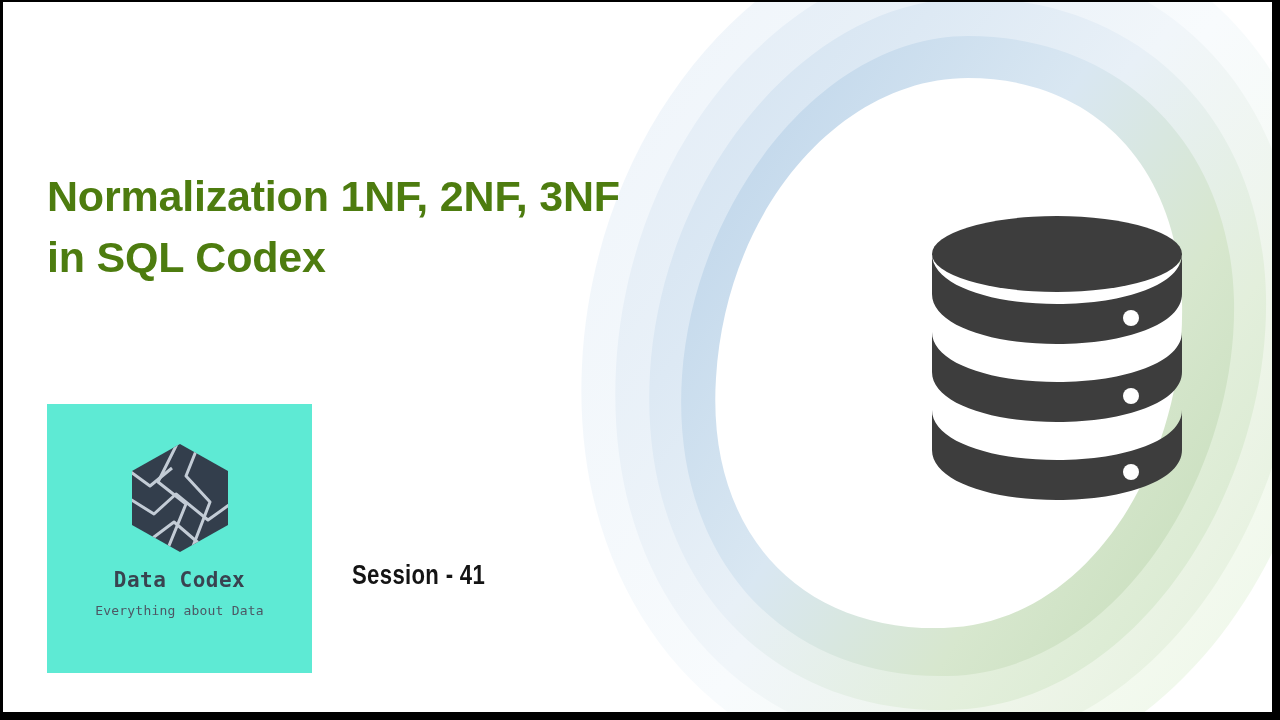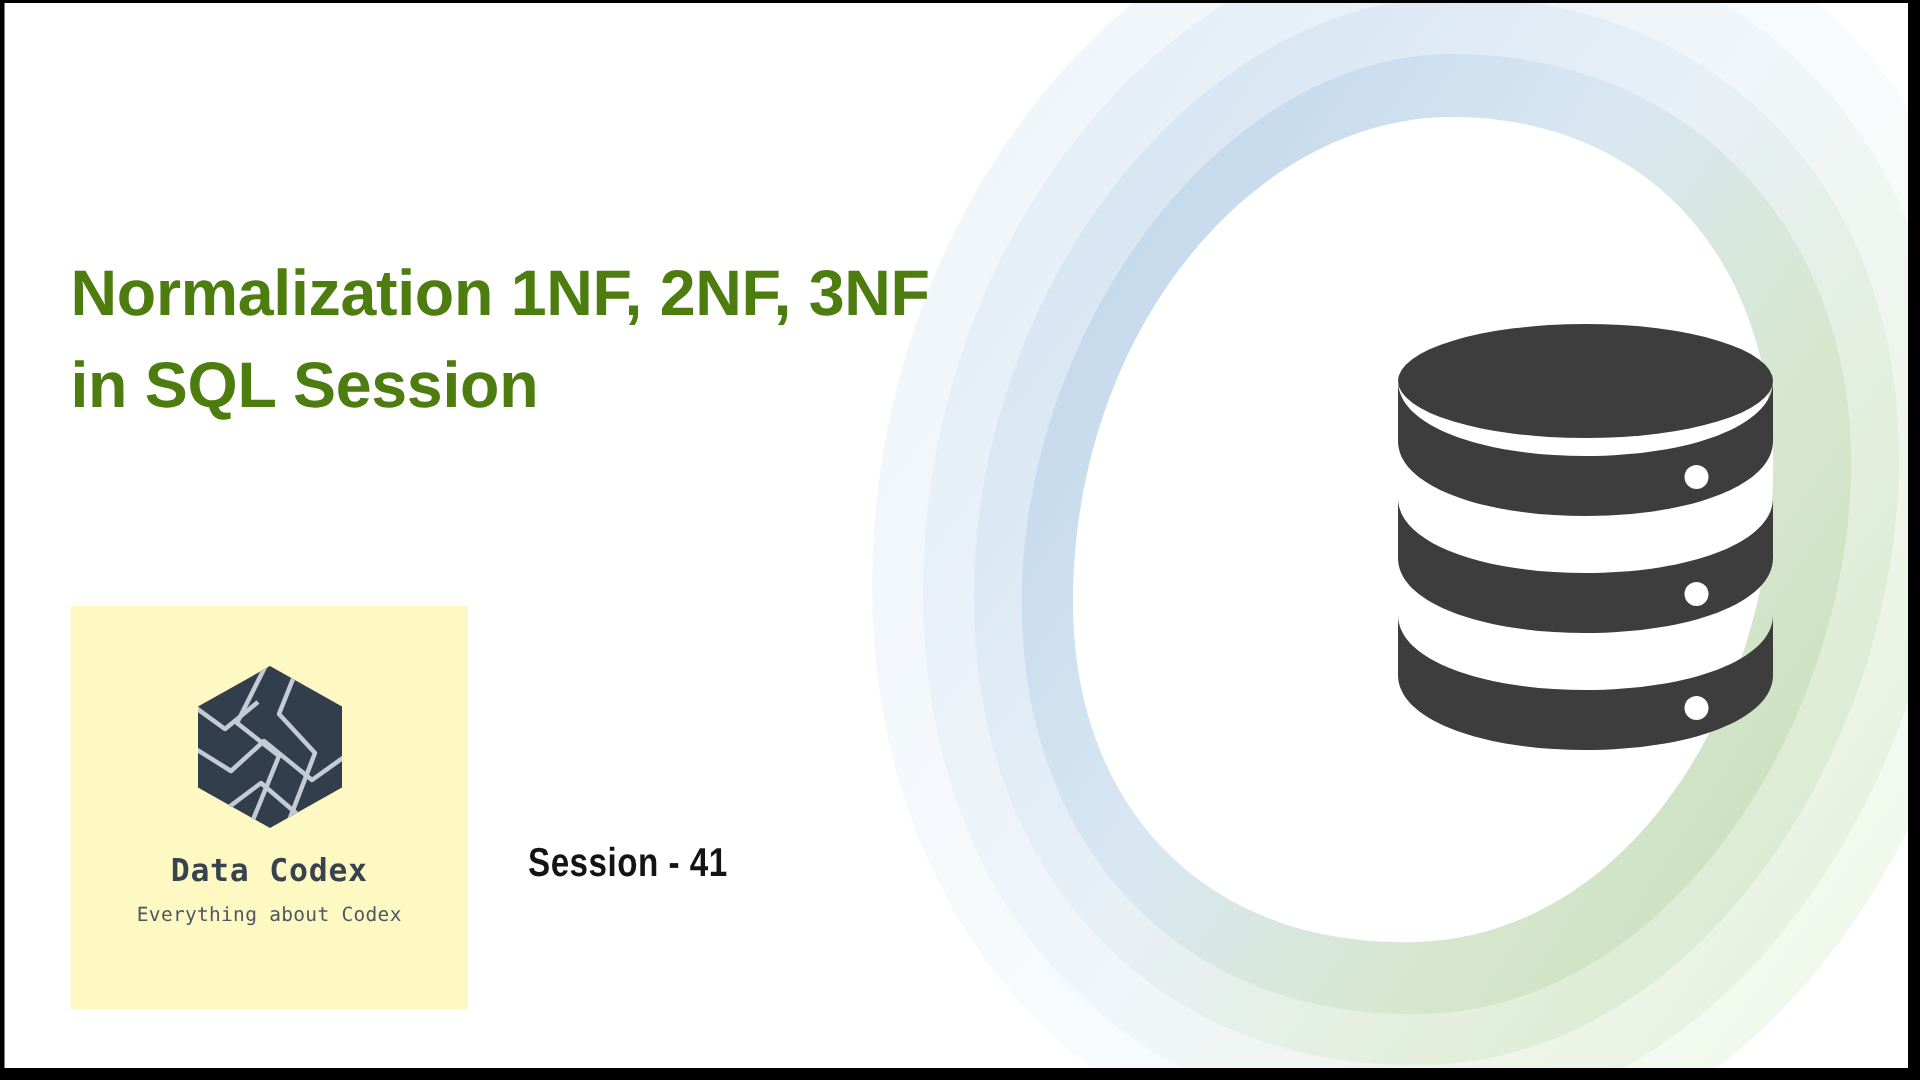--- a/index.html
+++ b/index.html
@@ -87,21 +87,21 @@
   }
   .title .line2 { display: block; }
 
   
   .logo-card {
     position: absolute;
     left: 47px;
     top: 404px;
     width: 265px;
     height: 269px;
-    background: #fef9c3;
+    background: #5eead4;
   }
   .logo-mark {
     position: absolute;
     left: 50%;
     top: 38px;
     transform: translateX(-50%);
     width: 104px;
     height: 112px;
   }
   .logo-name {
@@ -256,41 +256,41 @@
 
     <circle cx="203" cy="104" r="8" fill="#ffffff"></circle>
     <circle cx="203" cy="182" r="8" fill="#ffffff"></circle>
     <circle cx="203" cy="258" r="8" fill="#ffffff"></circle>
   </svg>
 
   <div class="content">
 
     <div class="title">
       <span>Normalization 1NF, 2NF, 3NF</span>
-      <span class="line2">in SQL Session</span>
+      <span class="line2">in SQL Codex</span>
     </div>
 
     <div class="logo-card">
       <svg class="logo-mark" viewBox="0 0 104 112" aria-hidden="true">
         <defs>
           <clipPath id="hexclip">
             <polygon points="52,2 100,29 100,83 52,110 4,83 4,29"></polygon>
           </clipPath>
         </defs>
         <polygon points="52,2 100,29 100,83 52,110 4,83 4,29" fill="#333e4c"></polygon>
         <g clip-path="url(#hexclip)" stroke="#c3ccd6" stroke-width="3" fill="none" stroke-linejoin="round">
           <polyline points="52,-4 30,40 58,62 36,116"></polyline>
           <polyline points="74,-6 58,34 82,60 62,112"></polyline>
           <polyline points="-6,52 26,72 48,52 80,78 108,58"></polyline>
           <polyline points="-4,86 22,98 46,80 74,104"></polyline>
           <polyline points="0,28 22,44 44,26"></polyline>
         </g>
       </svg>
       <div class="logo-name">Data Codex</div>
-      <div class="logo-tag">Everything about Codex</div>
+      <div class="logo-tag">Everything about Data</div>
     </div>
 
     <div class="session">Session - 41</div>
   </div>
 
   <div class="edge-top"></div>
   <div class="edge-left"></div>
   <div class="edge-right"></div>
   <div class="edge-bottom"></div>
 </div>

